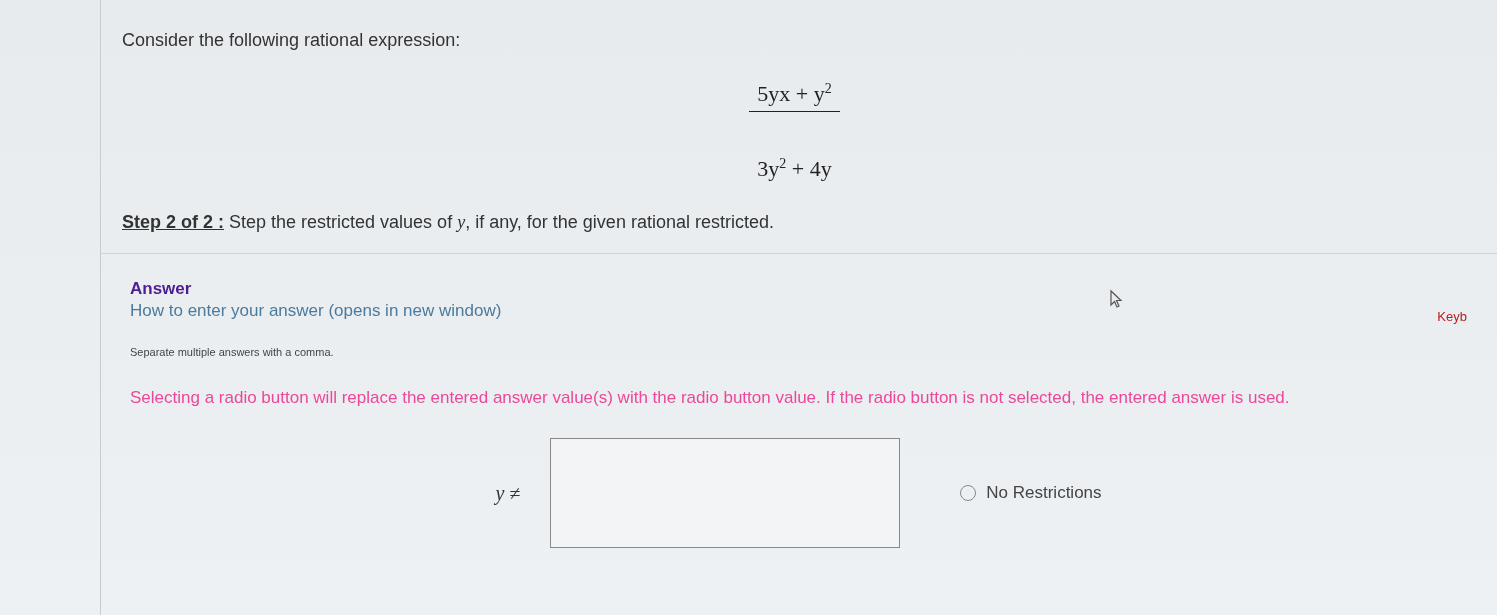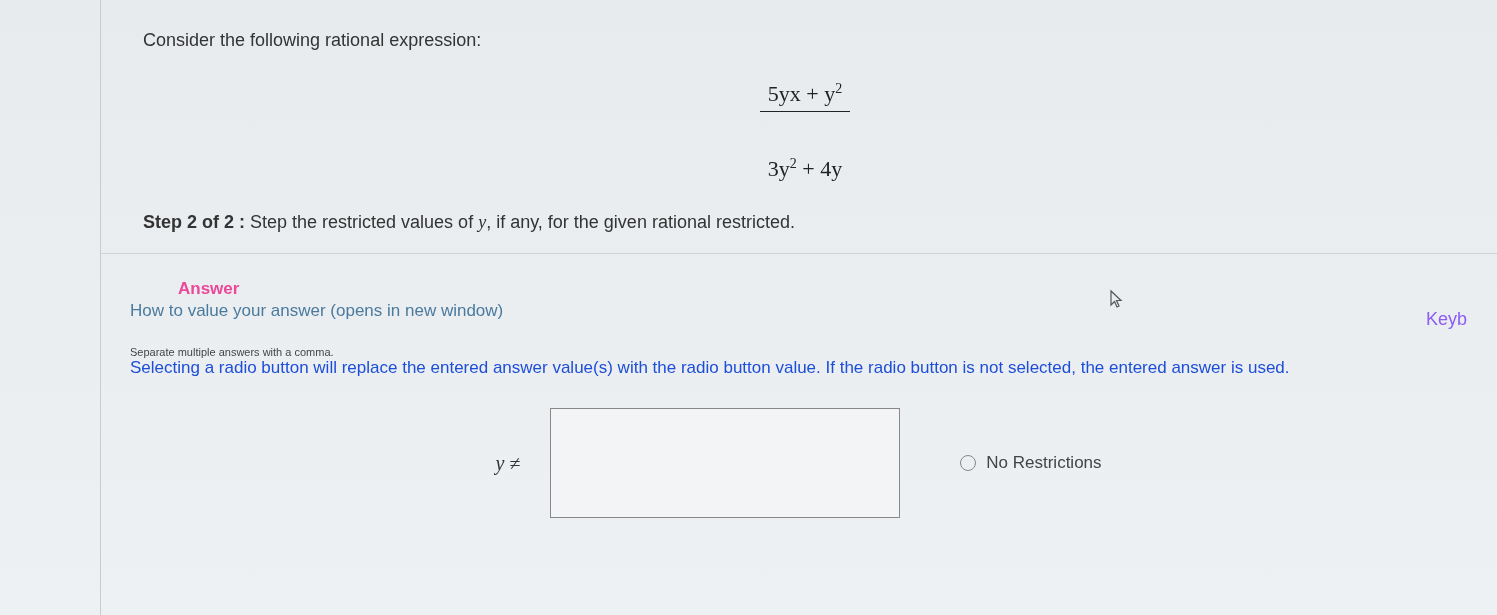--- a/index.html
+++ b/index.html
@@ -14,21 +14,21 @@
       height: 615px;
       overflow: hidden;
       position: relative;
     }
     .container {
       padding: 0;
       margin-left: 100px;
       height: 100%;
     }
     .question-section {
-      padding: 30px 30px 20px 43px;
+      padding: 30px 30px 20px 22px;
       border-bottom: 1px solid #d0d4d8;
     }
     .prompt-text {
       font-size: 18px;
       color: #333;
       margin-bottom: 30px;
     }
     .fraction-container {
       text-align: center;
       margin: 30px 0;
@@ -56,70 +56,71 @@
       vertical-align: super;
       line-height: 0;
     }
     .step-text {
       font-size: 18px;
       color: #333;
       margin-top: 30px;
     }
     .step-label {
       font-weight: bold;
+      text-decoration: underline;
     }
     .italic-var {
       font-style: italic;
       font-family: 'Times New Roman', serif;
     }
     .answer-section {
       padding: 25px 30px;
       position: relative;
     }
     .answer-header {
       position: relative;
     }
     .answer-label {
       font-weight: bold;
       font-size: 17px;
-      color: #ec4899;
+      color: #4c1d95;
       display: block;
-      margin-left: 48px;
     }
     .how-to-link {
       color: #4a7a9e;
       font-size: 17px;
       cursor: pointer;
       display: inline-block;
       margin-top: 2px;
     }
     .keyboard-link {
       position: absolute;
       right: 0;
       top: 30px;
-      color: #8b5cf6;
-      font-size: 18px;
+      color: #b91c1c;
+      font-size: 13px;
       cursor: pointer;
       text-align: right;
     }
     .cursor-icon {
       position: absolute;
       right: 340px;
       top: 10px;
       font-size: 20px;
       color: #666;
     }
     .separate-text {
       font-size: 11px;
       color: #444;
       margin-top: 25px;
     }
     .selecting-text {
       font-size: 17px;
-      color: #1d4ed8;
+      color: #ec4899;
+      margin-top: 30px;
     }
     .input-row {
       display: flex;
       align-items: center;
       justify-content: center;
       margin-top: 30px;
       gap: 20px;
     }
     .y-neq {
       font-family: 'Times New Roman', serif;
@@ -182,21 +183,21 @@
     </div>
 
     <div class="step-text">
       <span class="step-label">Step 2 of 2 :</span><span>  Step the restricted values of </span><span class="italic-var">y</span><span>, if any, for the given rational restricted.</span>
     </div>
   </div>
 
   <div class="answer-section">
     <div class="answer-header">
       <span class="answer-label">Answer</span>
-      <span class="how-to-link">How to value your answer (opens in new window)</span>
+      <span class="how-to-link">How to enter your answer (opens in new window)</span>
       <span class="cursor-icon">
         <svg width="18" height="22" viewBox="0 0 18 22" fill="none" stroke="#555" stroke-width="1.2">
           <path d="M2 2 L2 16 L5.5 12.5 L8 18 L10 17 L7.5 11.5 L12 11.5 Z"></path>
         </svg>
       </span>
       <span class="keyboard-link">Keyb</span>
     </div>
 
     <div class="separate-text">Separate multiple answers with a comma.</div>
 

